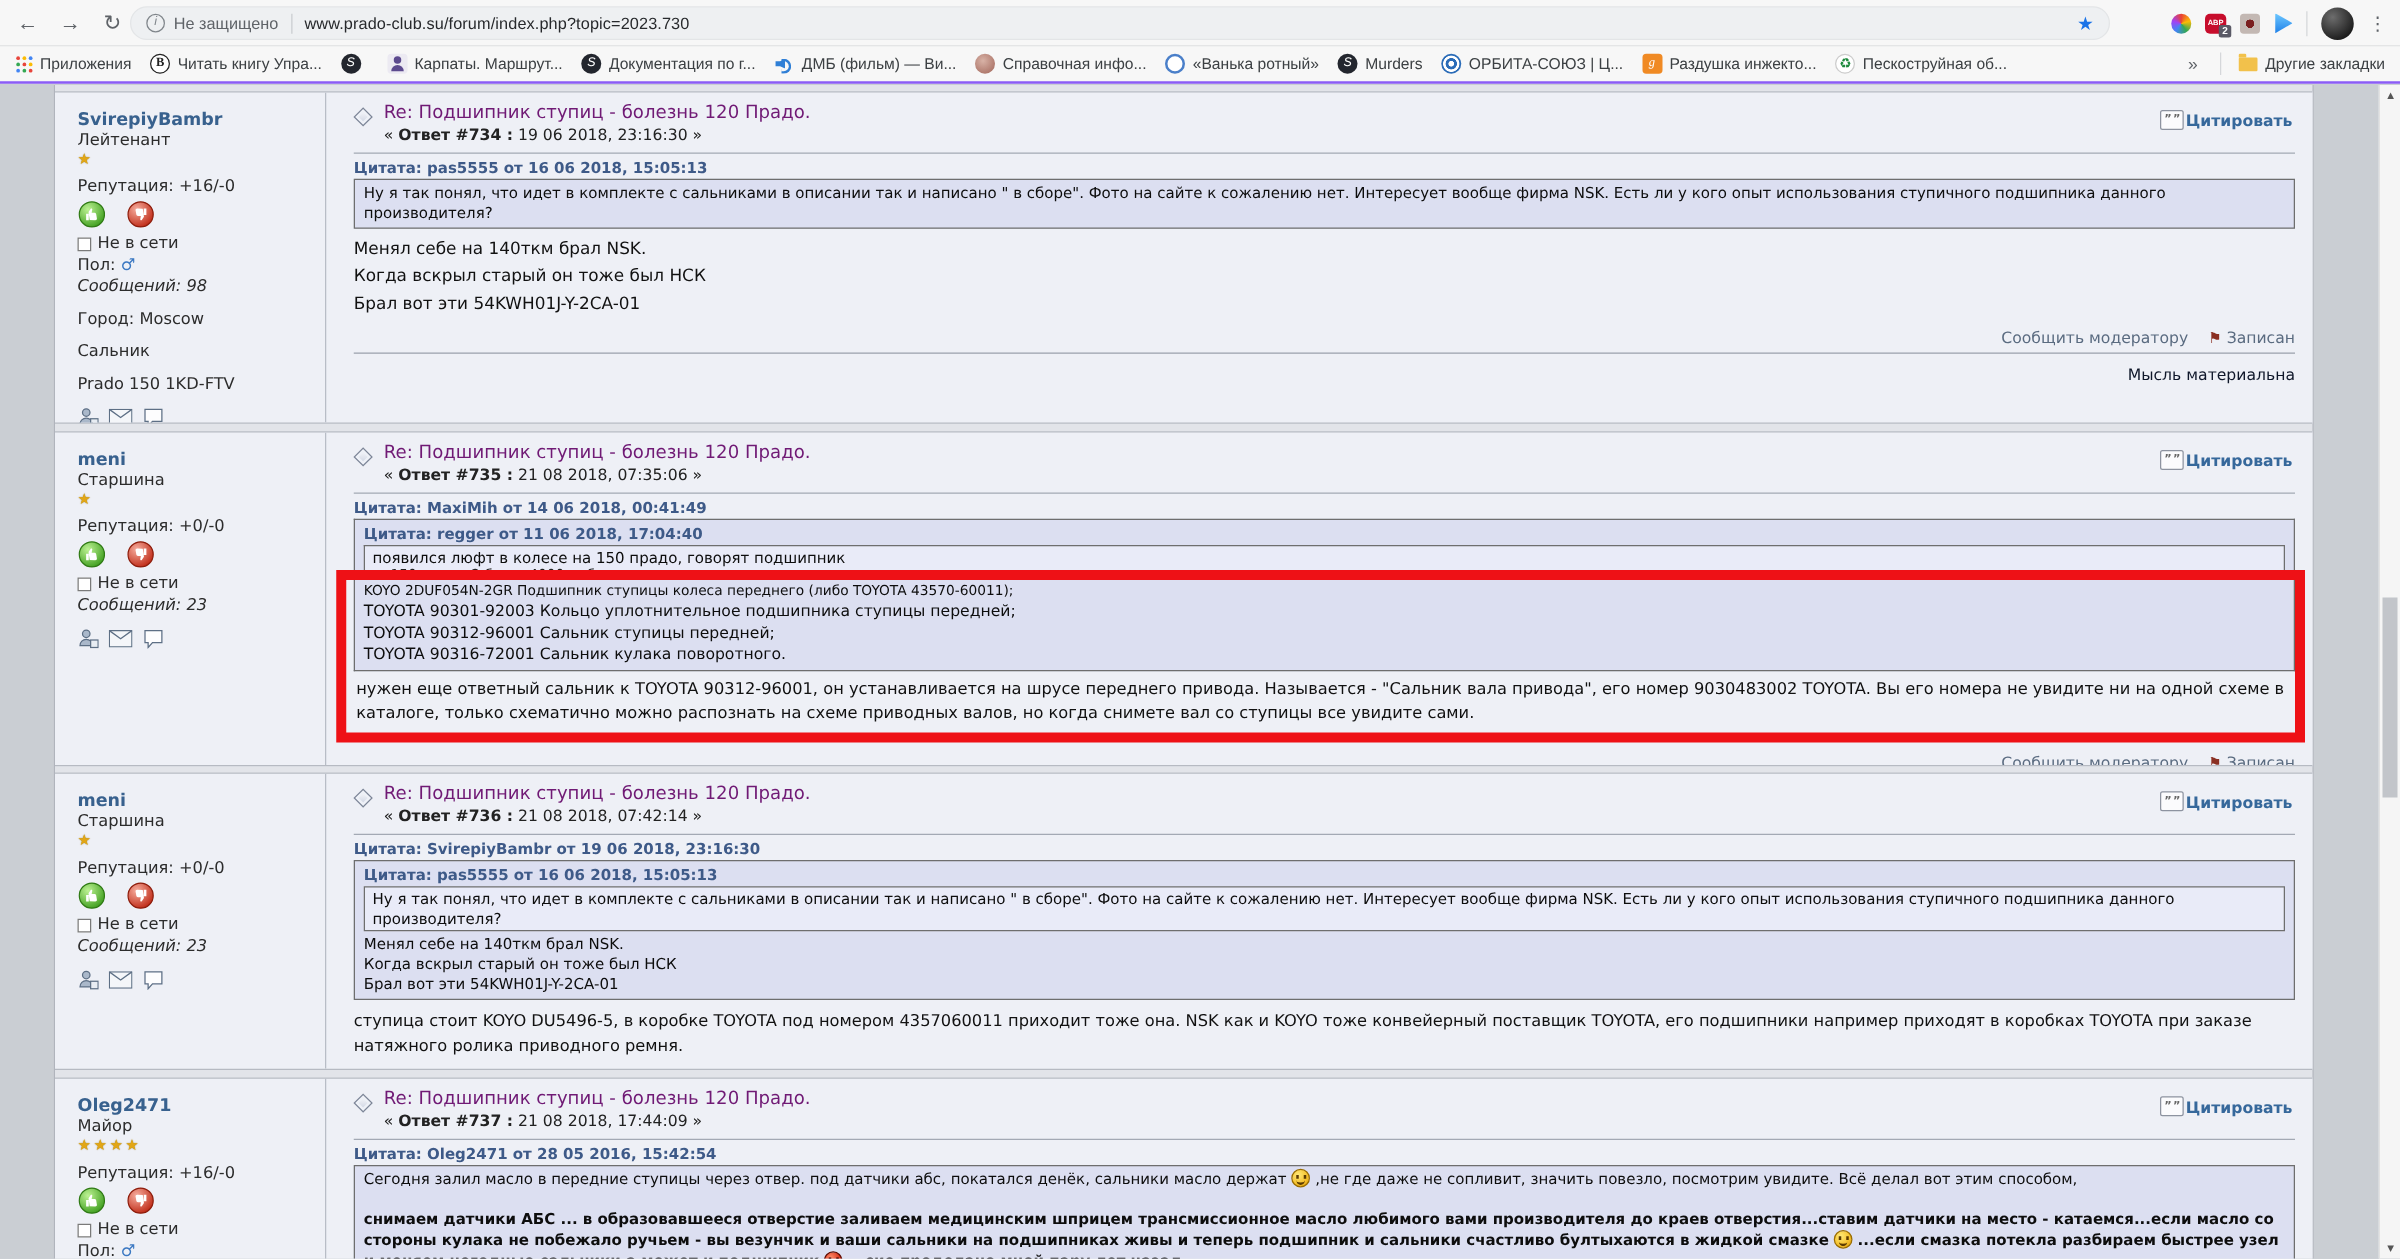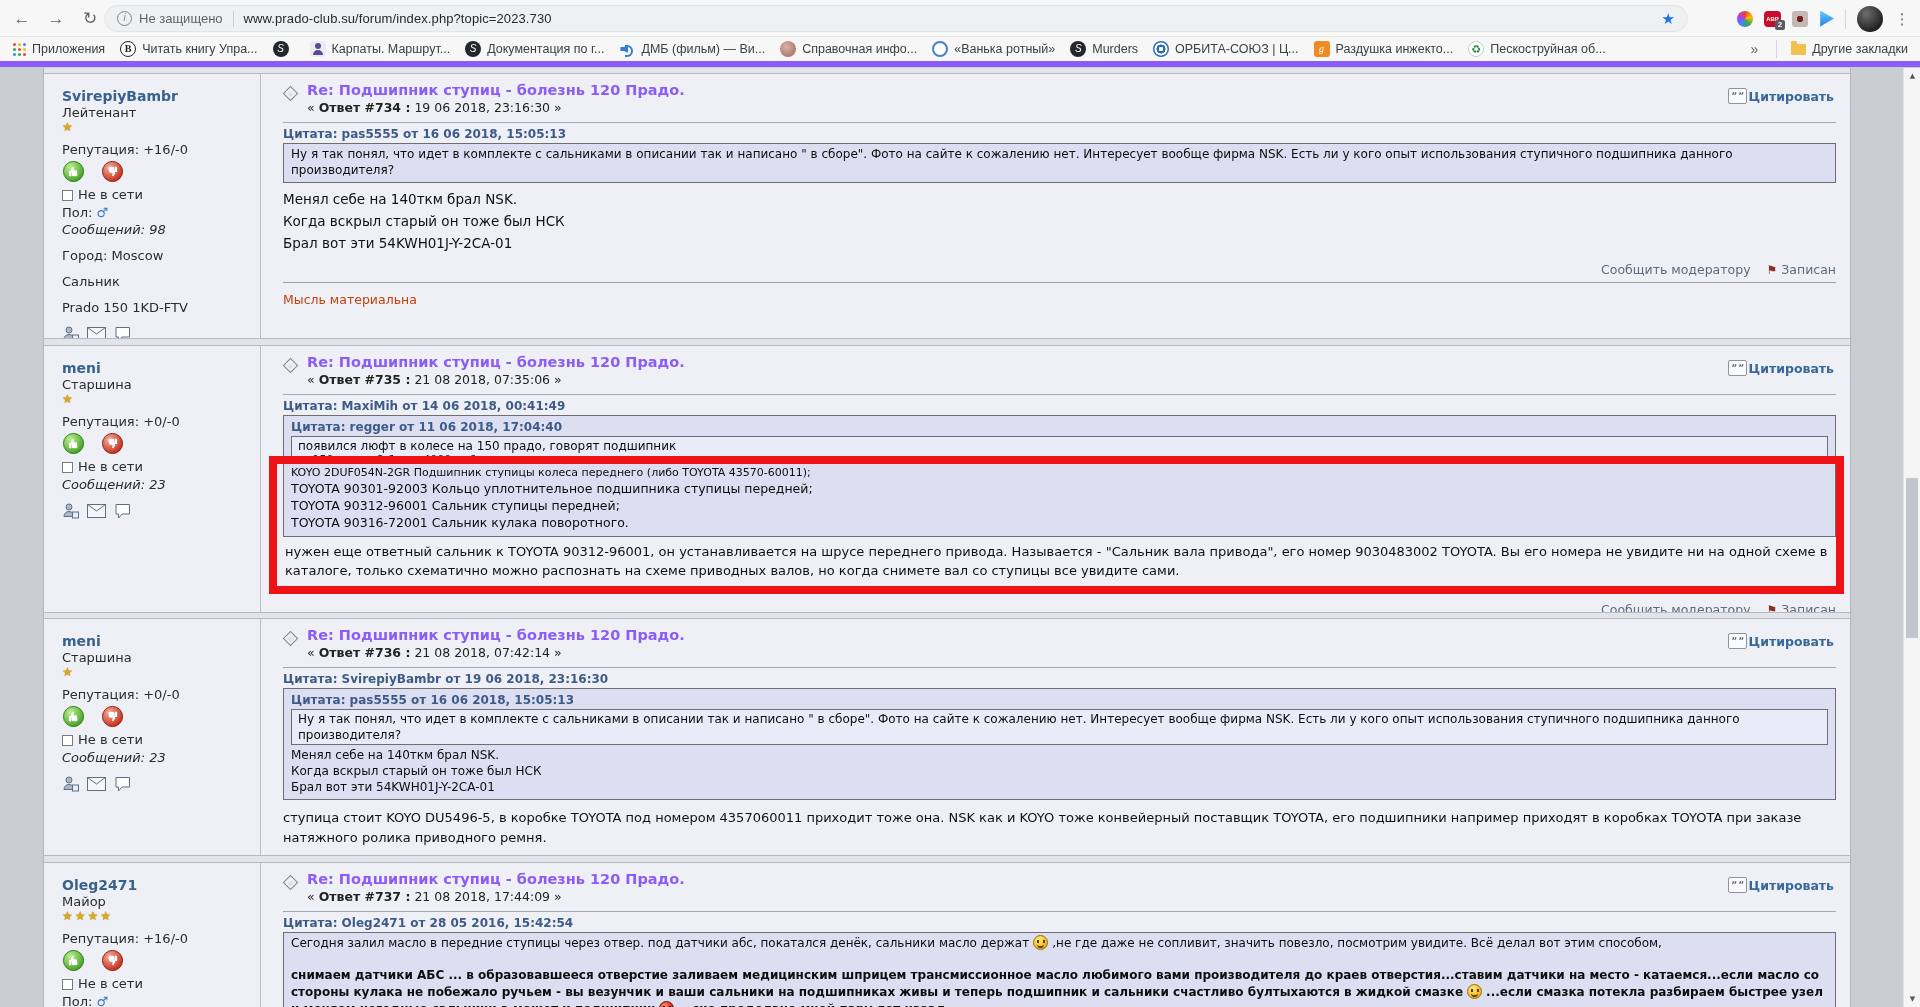--- a/index.html
+++ b/index.html
@@ -32,21 +32,21 @@
   .ext-pdf { width:16px; height:16px; border-radius:3px;
              background:radial-gradient(circle at 50% 50%, #7a1f1f 0 29%, #c3b8b3 31%); }
   .ext-play { width:15px; height:16px; background:linear-gradient(#6cc6ff,#1d7fe8);
               clip-path:polygon(8% 0, 100% 50%, 8% 100%); }
   .chrome-sep { width:1px; height:20px; background:#d5d7da; }
   .avatar { width:26px; height:26px; border-radius:50%;
             background:radial-gradient(circle at 35% 30%, #6d6d6d, #1d1d1d 75%); }
   .menu-dots { color:#5f6368; font-size:15px; width:16px; text-align:center; }
 
   .bookmarks { position:absolute; top:37px; left:0; right:0; height:30px; background:#f7f7f7;
-               border-bottom:6px solid #8b5cf6; display:flex; align-items:center; gap:15px;
+               border-bottom:2px solid #8b5cf6; display:flex; align-items:center; gap:15px;
                padding:0 12px; font-family:"Liberation Sans", sans-serif; font-size:12.5px;
                color:#3c4043; z-index:20; white-space:nowrap; }
   .bm { display:flex; align-items:center; gap:6px; }
   .fav { width:16px; height:16px; flex:0 0 auto; }
   .grid-icon { width:14px; height:14px; position:relative; }
   .grid-icon::before { content:""; position:absolute; left:1px; top:1px; width:3px; height:3px;
       border-radius:50%; background:#e8453c;
       box-shadow:5px 0 0 #fbbc05, 10px 0 0 #4285f4, 0 5px 0 #34a853, 5px 5px 0 #e8453c,
                  10px 5px 0 #fbbc05, 0 10px 0 #4285f4, 5px 10px 0 #34a853, 10px 10px 0 #e8453c; }
   .fav-book { border-radius:50%; background:#fff; border:1.5px solid #222; color:#222;
@@ -106,21 +106,21 @@
   .msgcount { line-height:15px; margin-top:2px;font-style:italic; }
   .profline { margin-top:11px; line-height:15px; }
   .usericons { display:flex; gap:8px; margin-top:10px; align-items:center; }
 
   .post-col { flex:1; padding:8px 14px 4px 22px; position:relative; font-size:13.5px; color:#111; }
   .post-head { position:relative; padding-left:24px; }
   .msg-icon { position:absolute; left:2px; top:6px; width:11px; height:11px;
               transform:rotate(45deg); border:1px solid #7d8698;
               background:linear-gradient(135deg,#fdfdfe,#c7cede);
               box-shadow:inset 0 0 0 2px #eef1f7; }
-  .ptitle { font-size:14.5px; font-weight:bold; color:#8b5cf6; line-height:17px; }
+  .ptitle { font-size:14.5px; font-weight:normal; color:#701a75; line-height:17px; }
   .pmeta { font-size:12.5px; color:#222; line-height:16px; margin-top:1px; }
   .pmeta b { font-weight:bold; }
   .quotebtn { position:absolute; top:6px; right:2px; color:#36689b; font-weight:bold;
               font-size:12.5px; display:flex; gap:2px; align-items:center; }
   .qb-icon { width:19px; height:16px; background:#fbfbfd; border:1px solid #8d93a0;
              border-radius:2px; position:relative; }
   .qb-icon::before { content:"\201E\201E"; position:absolute; left:3px; top:-3px;
                      font-size:9px; color:#666; letter-spacing:1px; }
   .rule { border:none; border-top:1px solid #a3a9b4; margin:6px 0 4px; }
   .qheader { font-size:12px; font-weight:bold; color:#3e5a88; line-height:15px; margin:2px 0 1px; }
@@ -141,21 +141,21 @@
   .redbody { padding:5px 2px 6px; font-size:13px; line-height:19px; color:#111; }
 
   .bodyline { font-size:13.5px; line-height:22px; }
   .bodypara { font-size:13px; line-height:20px; margin-top:8px; }
   .body734 { margin-top:5px; }
 
   .postfoot { display:flex; justify-content:flex-end; gap:16px; align-items:center;
               font-size:12.5px; color:#5a6b80; margin-top:8px; }
   .flag { color:#8a2f22; font-size:12px; margin-right:4px; }
   .sig-rule { border:none; border-top:1px solid #9aa0ac; margin:5px 0 9px; }
-  .signature { font-size:12.5px; color:#c2410c; }
+  .signature { font-size:12.5px; color:#0f172a;text-align:right; }
 
   .thumb-svg { display:block; }
   .uicon-svg { display:block; }
 
   .smiley { display:inline-block; width:15px; height:15px; border-radius:50%;
             background:radial-gradient(circle at 35% 30%, #ffe977, #f5c02b 60%, #d89400);
             border:1px solid #9a6d00; position:relative; vertical-align:-3px; margin:0 4px; }
   .smiley::before { content:""; position:absolute; width:2px; height:3px; background:#5c3b00;
                     left:3px; top:4px; box-shadow:6px 0 0 #5c3b00; }
   .smiley::after { content:""; position:absolute; left:3px; right:3px; top:4px; height:6px;

